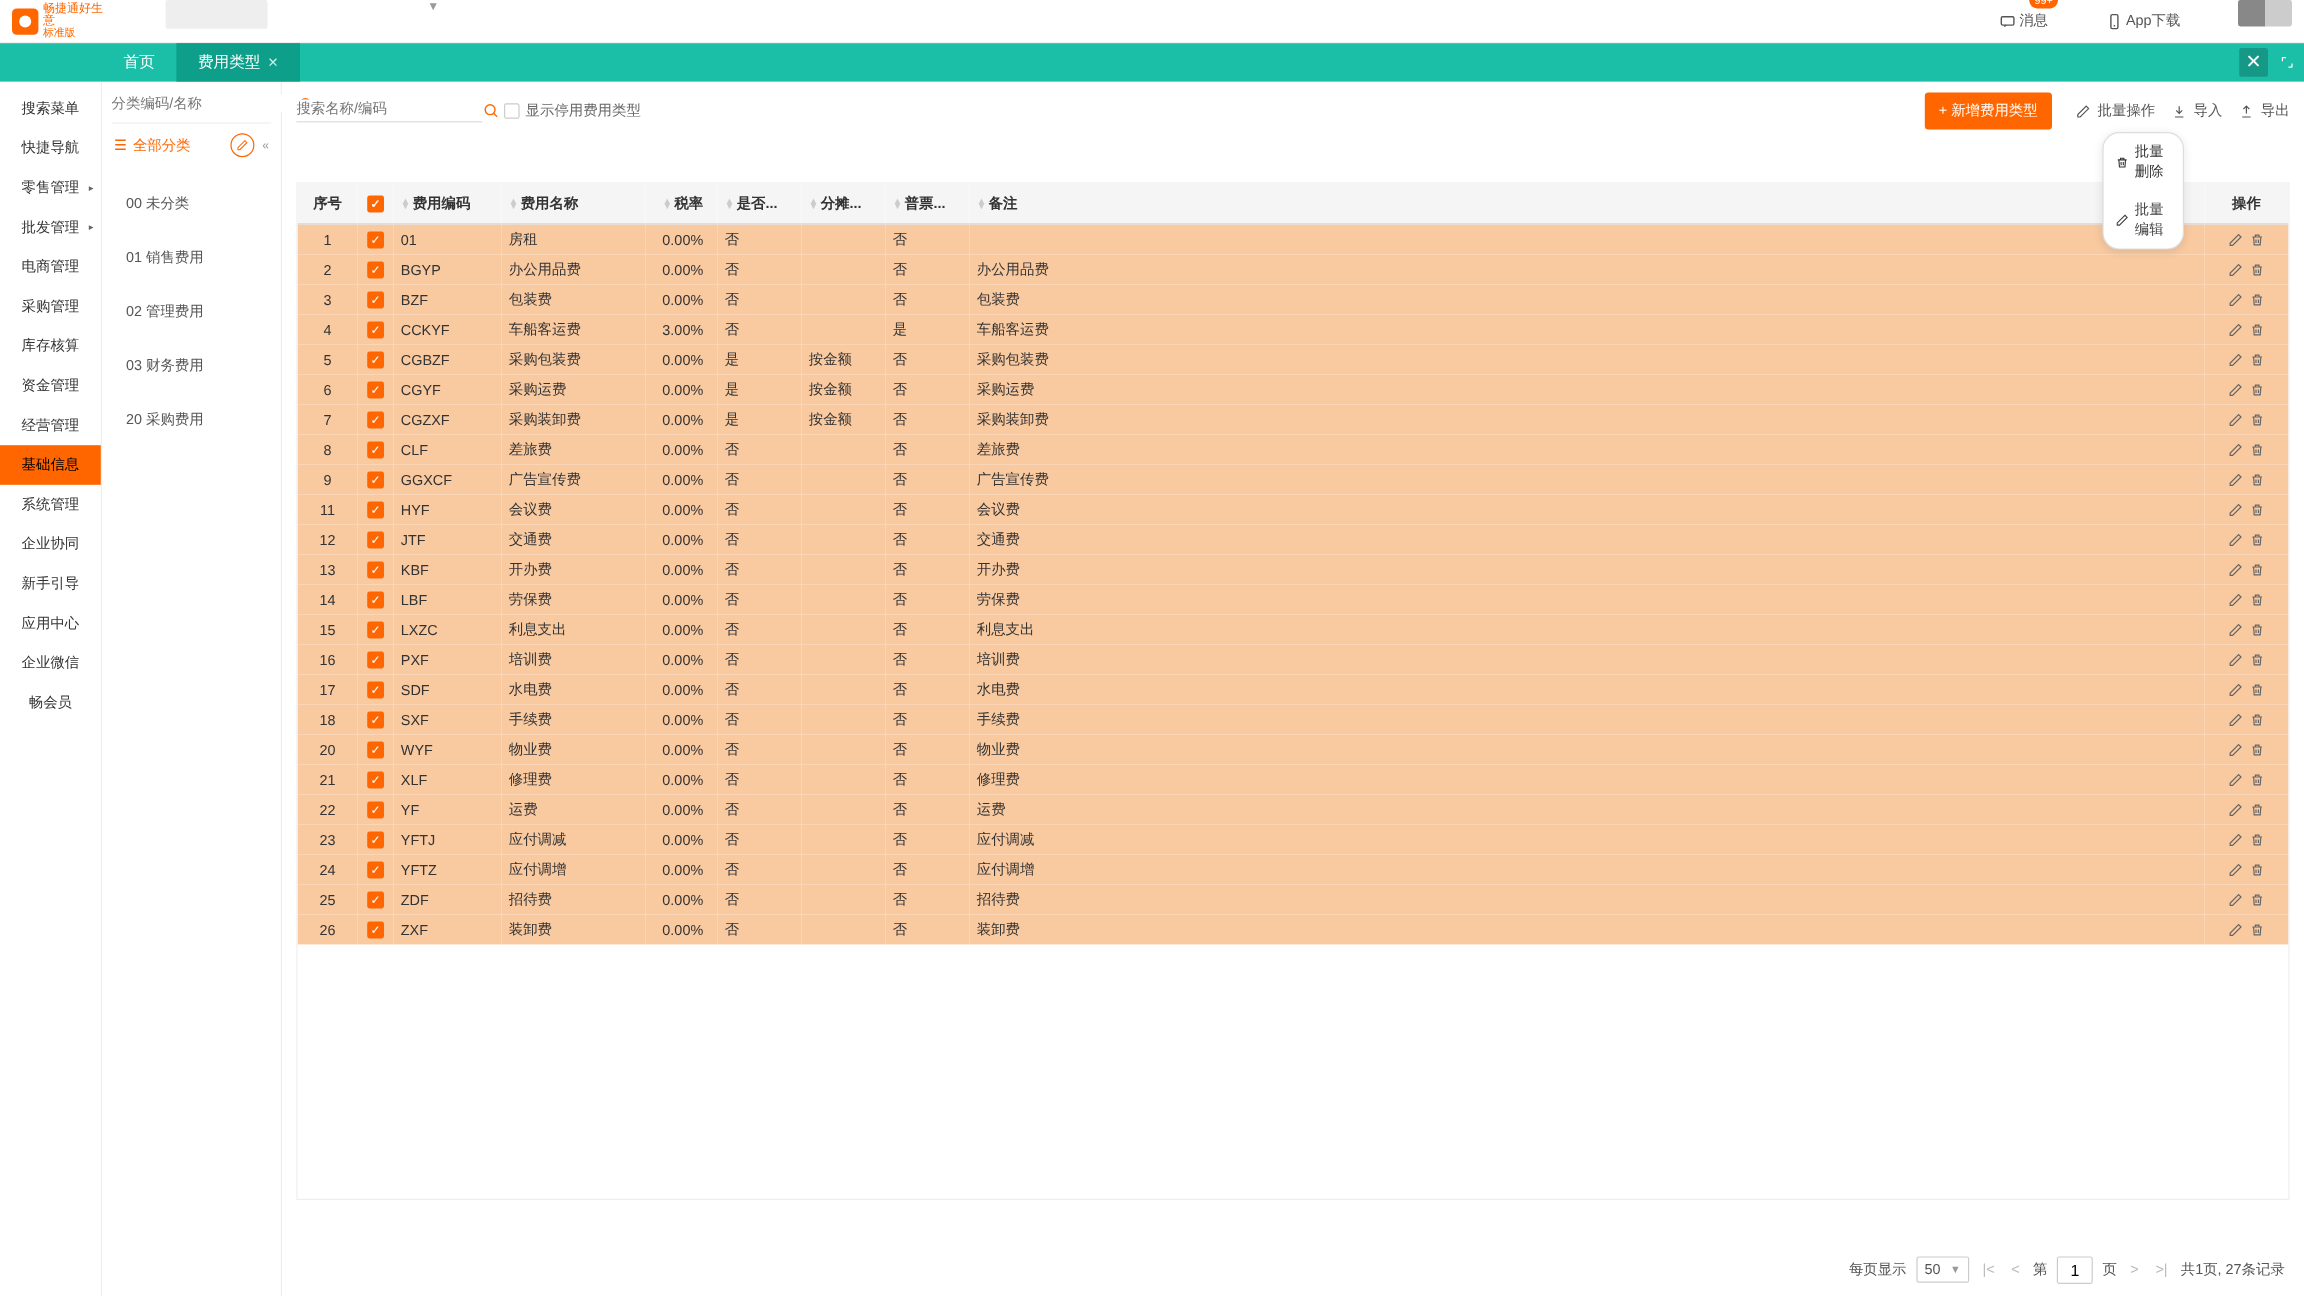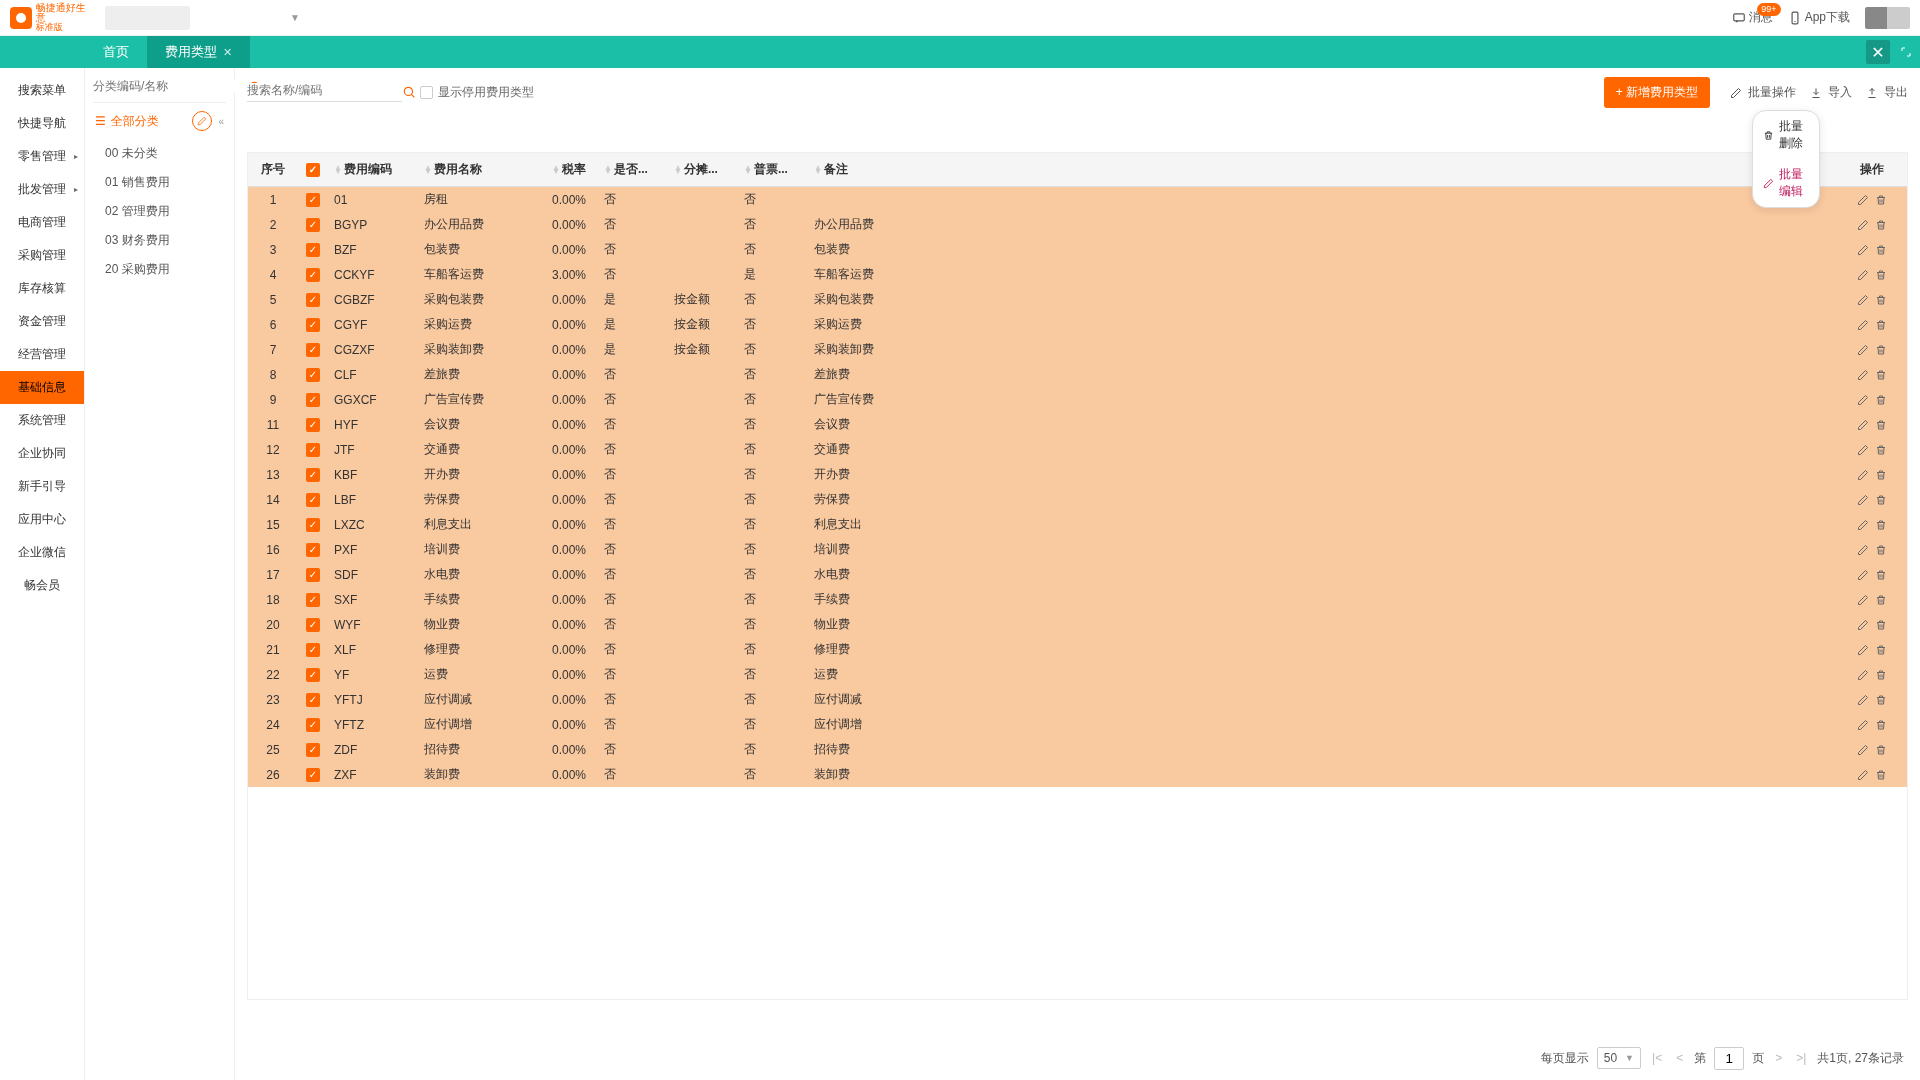--- a/index.html
+++ b/index.html
@@ -1,21 +1,21 @@
 <!DOCTYPE html>
 <html><head>
   <meta charset="utf-8">
   <style>
     * { margin: 0; padding: 0; box-sizing: border-box; }
     body { font-family: "Microsoft YaHei", Arial, sans-serif; font-size: 12px; color: #333; background: #fff; overflow: hidden; }
     
     .app { display: flex; flex-direction: column; height: 100vh; width: 100vw; }
     
     
-    .header-bar { height: 36px; display: flex; align-items: center; padding: 0 10px; border-bottom: 1px solid #eee; }
+    .header-bar { height: 36px; display: flex; padding: 0 10px; border-bottom: 1px solid #eee; gap: 33px; }
     .logo-area { display: flex; align-items: center; width: 85px; }
     .logo-shape { width: 22px; height: 22px; background: #ff6600; border-radius: 4px; position: relative; margin-right: 4px; }
     .logo-shape::before { content: ""; position: absolute; width: 10px; height: 10px; background: #fff; border-radius: 50%; top: 6px; left: 6px; }
     .logo-text1 { font-size: 10px; color: #ff6600; line-height: 1; }
     .logo-text2 { font-size: 9px; color: #ff6600; line-height: 1; }
     .company-block { width: 85px; height: 24px; background: #eee; border-radius: 2px; margin-left: 10px; }
     .chevron-company { margin-left: 100px; color: #999; font-size: 10px; }
     .header-spacer { flex: 1; }
     .header-item { display: inline-flex; align-items: center; margin-left: 15px; color: #555; cursor: pointer; font-size: 12px; position: relative; }
     .header-item svg { margin-right: 3px; }
@@ -42,41 +42,41 @@
     
     
     .category-panel { width: 150px; border-right: 1px solid #eee; padding: 6px 8px; display: flex; flex-direction: column; }
     .cat-search { display: flex; align-items: center; border-bottom: 1px solid #eee; padding: 4px 0 8px; }
     .cat-search input { flex: 1; border: none; font-size: 12px; outline: none; }
     .search-icon { color: #ff6600; font-size: 14px; }
     .cat-header { display: flex; align-items: center; padding: 8px 2px; color: #ff6600; font-size: 12px; }
     .cat-header .menu-icon { margin-right: 5px; }
     .cat-edit-icon { margin-left: auto; width: 20px; height: 20px; border: 1px solid #ff6600; border-radius: 50%; display: flex; align-items: center; justify-content: center; color: #ff6600; font-size: 10px; }
     .collapse-icon { margin-left: 6px; color: #999; font-size: 10px; cursor: pointer; }
-    .cat-item { padding: 6px 12px; color: #555; cursor: pointer; font-size: 12px; }
+    .cat-item { padding: 6px 12px; color: #555; cursor: pointer; font-size: 12px; margin-top: 16px; }
     
     
     .main { flex: 1; display: flex; flex-direction: column; overflow: hidden; padding: 4px 12px; position: relative; gap: 40px; }
     
     .toolbar { height: 40px; display: flex; align-items: center; }
     .main-search { display: flex; align-items: center; width: 155px; border-bottom: 1px solid #ddd; padding-bottom: 2px; }
     .main-search input { flex: 1; border: none; outline: none; font-size: 12px; }
     .main-search .search-icon { color: #ff6600; }
     .chk-wrap { display: flex; align-items: center; margin-left: 18px; color: #666; }
     .chk { width: 13px; height: 13px; border: 1px solid #ccc; border-radius: 2px; margin-right: 5px; }
     .toolbar-spacer { flex: 1; }
     .btn-primary { background: #ff6600; color: #fff; border: none; padding: 7px 12px; border-radius: 3px; cursor: pointer; font-size: 12px; margin-right: 6px; }
     .btn-link { background: none; border: none; color: #555; cursor: pointer; font-size: 12px; margin-left: 14px; display: inline-flex; align-items: center; }
     .btn-link svg, .btn-link .ico { margin-right: 3px; }
     
     
     .dropdown-menu { position: absolute; top: 42px; right: 100px; background: #fff; border: 1px solid #ddd; border-radius: 14px; box-shadow: 0 2px 8px rgba(0,0,0,0.1); z-index: 10; width: 68px; }
     .dropdown-item { padding: 7px 10px; cursor: pointer; display: flex; align-items: center; }
     .dropdown-item .ico { margin-right: 5px; }
-    .dropdown-item.highlight { color: #be185d; }
+    .dropdown-item.highlight { color: #404040; }
     
     
     .table-wrap { flex: 1; overflow: auto; border: 1px solid #eee; }
     table { width: 100%; border-collapse: collapse; }
     thead th { background: #f5f5f5; padding: 8px 6px; text-align: left; font-weight: bold; border-bottom: 1px solid #ddd; position: sticky; top: 0; font-size: 12px; }
     thead th .sort { color: #ccc; font-size: 8px; margin-right: 2px; display: inline-block; line-height: 0.5; vertical-align: middle; }
     tbody td { padding: 4px 6px; height: 24px; font-size: 12px; }
     tbody tr { background: #f9c9a0; }
     tbody tr:nth-child(even) { background: #f9c9a0; }
     .col-seq { width: 50px; text-align: center; }

